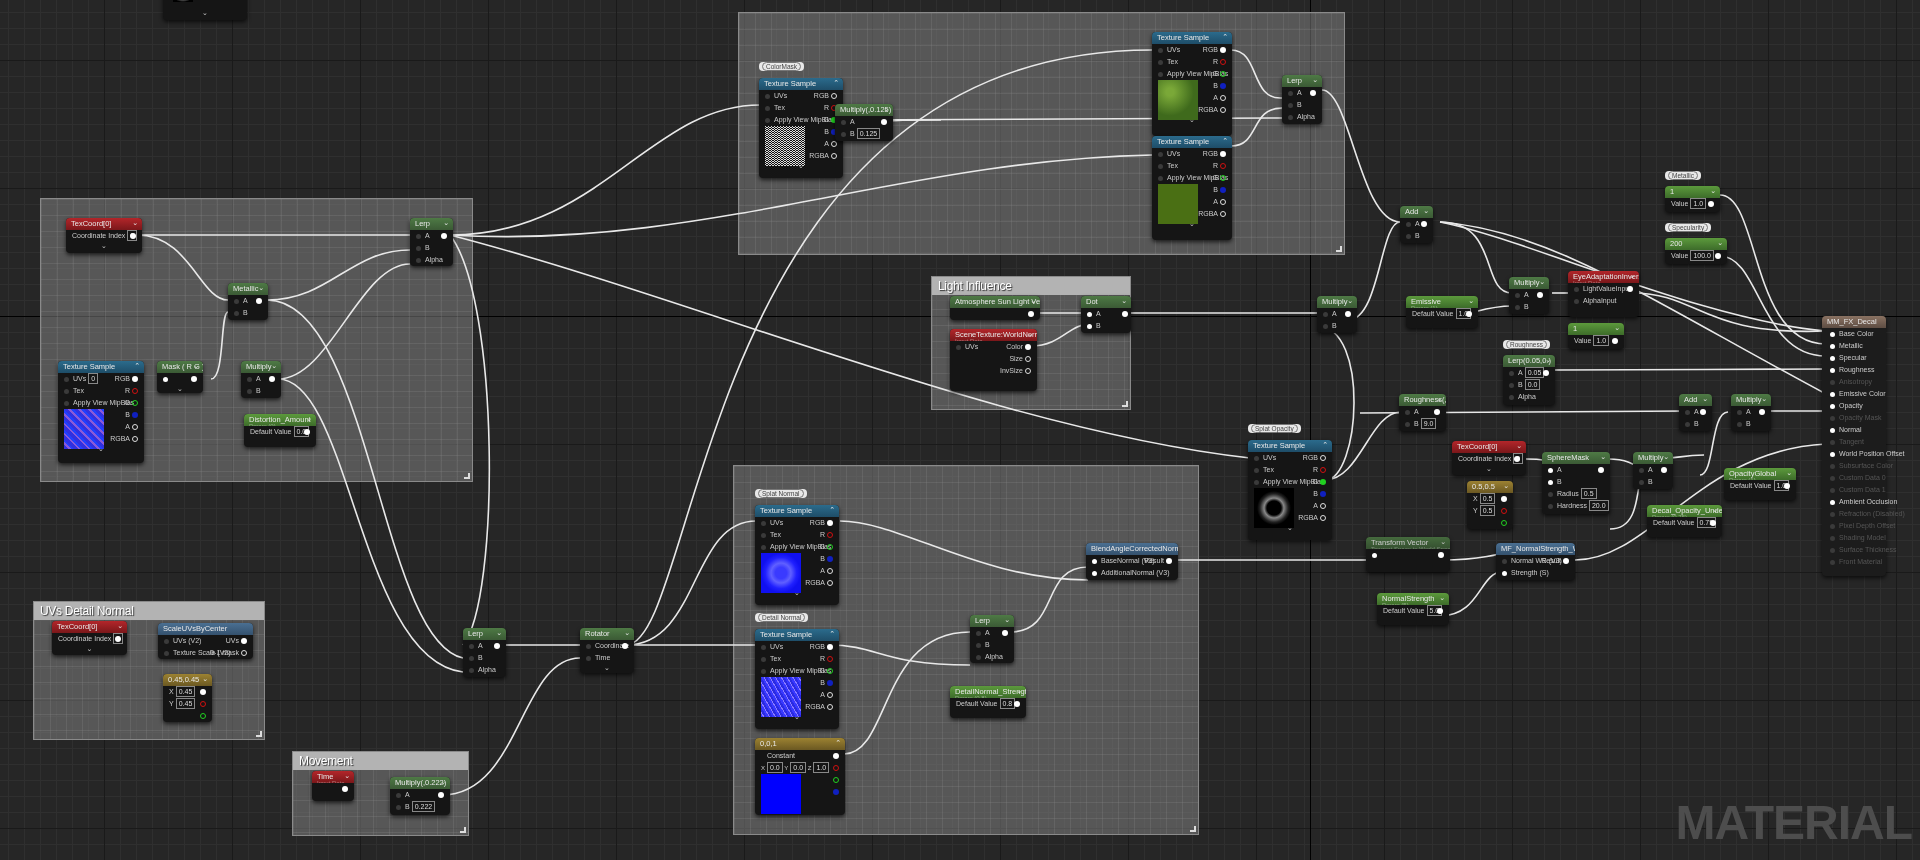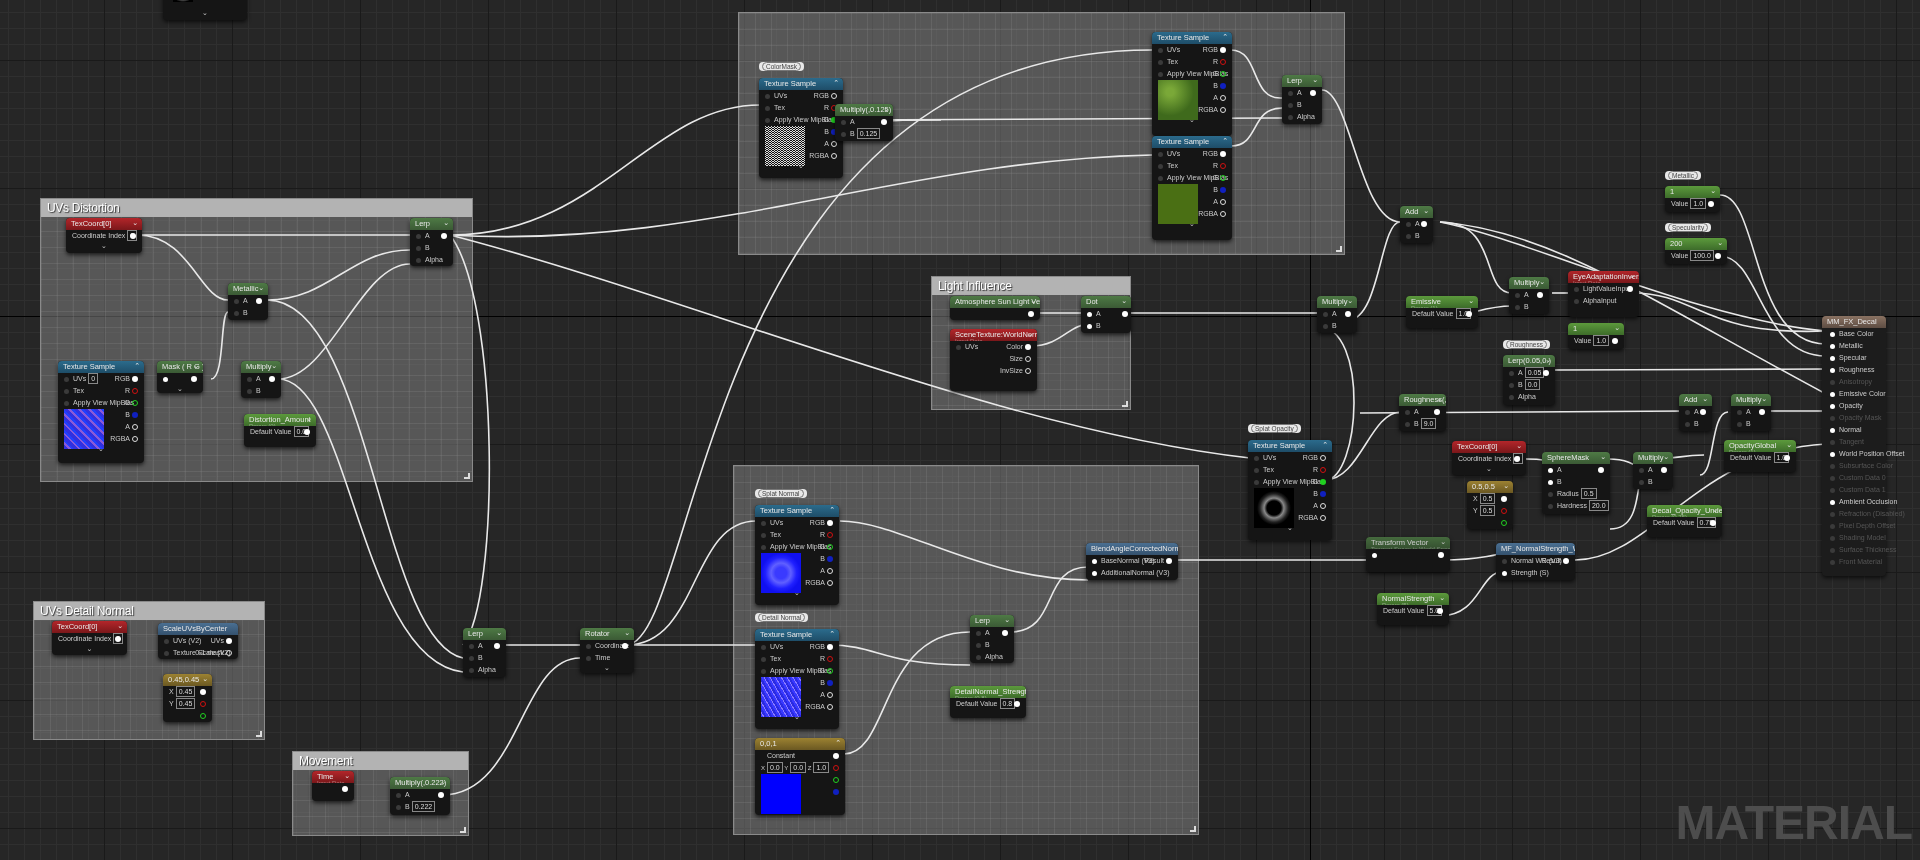--- a/index.html
+++ b/index.html
@@ -55,21 +55,20 @@
 
 <div class="axis-h"></div>
 <div class="axis-v"></div>
 
 <div class="node" style="left:163px;top:-10px;width:84px;height:30px">
   <div style="position:absolute;left:10px;top:0;width:20px;height:12px;background:radial-gradient(#fff,#000 70%)"></div>
   <div class="chevrow" style="position:absolute;bottom:2px;width:100%">⌄</div>
 </div>
 
 <div class="comment" style="left:40px;top:198px;width:433px;height:284px">
-  <div class="ctitle">UVs Distortion</div>
     <div class="resize"></div>
 </div>
 <div class="comment" style="left:738px;top:12px;width:607px;height:243px">
     <div class="resize"></div>
 </div>
 <div class="comment" style="left:931px;top:276px;width:200px;height:134px">
   <div class="ctitle">Light Influence</div>
     <div class="resize"></div>
 </div>
 <div class="comment" style="left:733px;top:465px;width:466px;height:370px">
@@ -413,21 +412,21 @@
   <div class="row"><span class="pin-in"></span><span>Radius</span><span class="box">0.5</span></div>
   <div class="row"><span class="pin-in"></span><span>Hardness</span><span class="box">20.0</span></div>
 </div>
 
 <div class="node" style="left:1633px;top:452px;width:40px;height:37px">
   <div class="hdr h-green"><span>Multiply</span><span class="chev">⌄</span></div>
   <div class="row"><span class="pin-in"></span><span>A</span><span class="pin-out"></span></div>
   <div class="row"><span class="pin-in"></span><span>B</span></div>
 </div>
 
-<div class="node" style="left:1724px;top:440px;width:72px;height:32px">
+<div class="node" style="left:1724px;top:468px;width:72px;height:32px">
   <div class="hdr h-lgreen tall"><span>OpacityGlobal</span><span class="sub">Param (1)</span><span class="chev">⌄</span></div>
   <div class="row"><span>Default Value</span><span class="box">1.0</span><span class="pin-out"></span></div>
 </div>
 
 <div class="node" style="left:1647px;top:505px;width:75px;height:32px">
   <div class="hdr h-lgreen tall"><span>Decal_Opacity_Under</span><span class="sub">Param (0.75)</span><span class="chev">⌄</span></div>
   <div class="row"><span>Default Value</span><span class="box">0.75</span><span class="pin-out"></span></div>
 </div>
 
 <div class="node" style="left:1366px;top:537px;width:84px;height:35px">
@@ -546,21 +545,21 @@
   <div class="row"><span class="pin-in w"></span><span>BaseNormal (V3)</span><span class="ol">Result</span><span class="pin-out"></span></div>
   <div class="row"><span class="pin-in w"></span><span>AdditionalNormal (V3)</span></div>
 </div>
 
 <div class="node" style="left:52px;top:621px;width:75px;height:34px">
   <div class="hdr h-red"><span>TexCoord[0]</span><span class="chev">⌄</span></div>
   <div class="row"><span>Coordinate Index</span><span class="box">0</span><span class="pin-out"></span></div>
   <div class="chevrow">⌄</div>
 </div>
 
-<div class="node" style="left:158px;top:623px;width:80px;height:36px">
+<div class="node" style="left:158px;top:623px;width:95px;height:36px">
   <div class="hdr h-bluegray"><span>ScaleUVsByCenter</span></div>
   <div class="row"><span class="pin-in"></span><span>UVs (V2)</span><span class="ol">UVs</span><span class="pin-out"></span></div>
   <div class="row"><span class="pin-in"></span><span>Texture Scale (V2)</span><span class="ol">0-1 mask</span><span class="pin-out o"></span></div>
 </div>
 
 <div class="node" style="left:163px;top:674px;width:49px;height:48px">
   <div class="hdr h-gold"><span>0.45,0.45</span><span class="chev">⌄</span></div>
   <div class="row"><span>X</span><span class="box">0.45</span><span class="pin-out"></span></div>
   <div class="row"><span>Y</span><span class="box">0.45</span><span class="pin-out r"></span></div>
   <div class="row">

